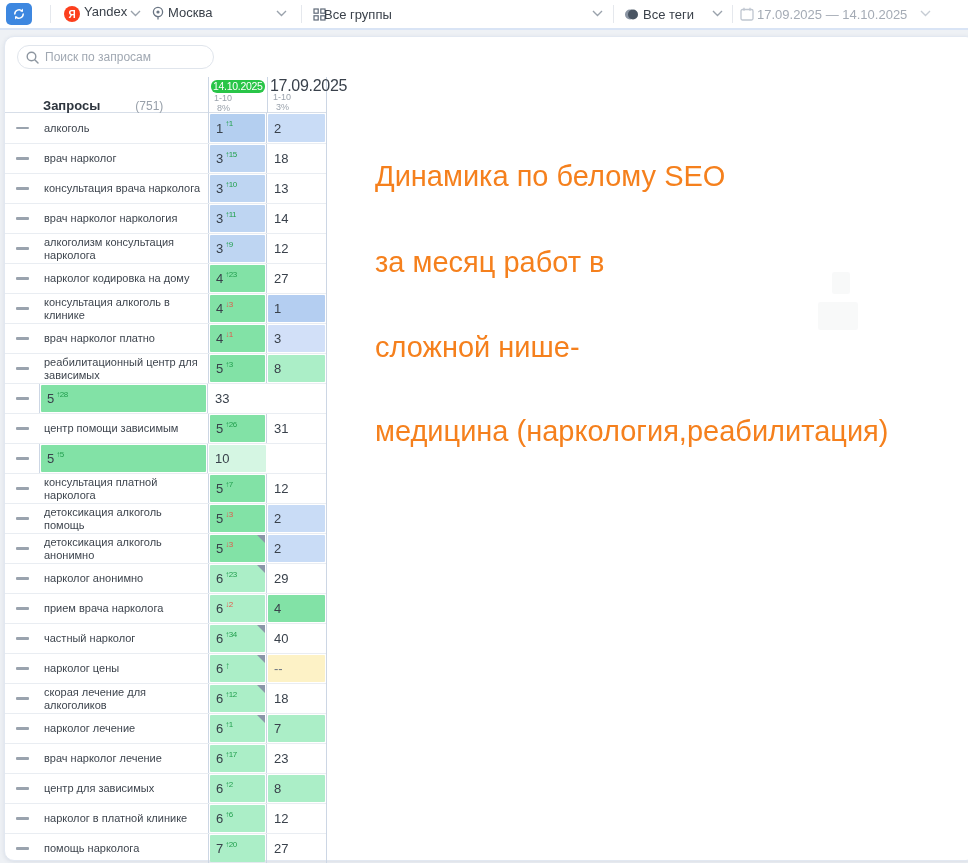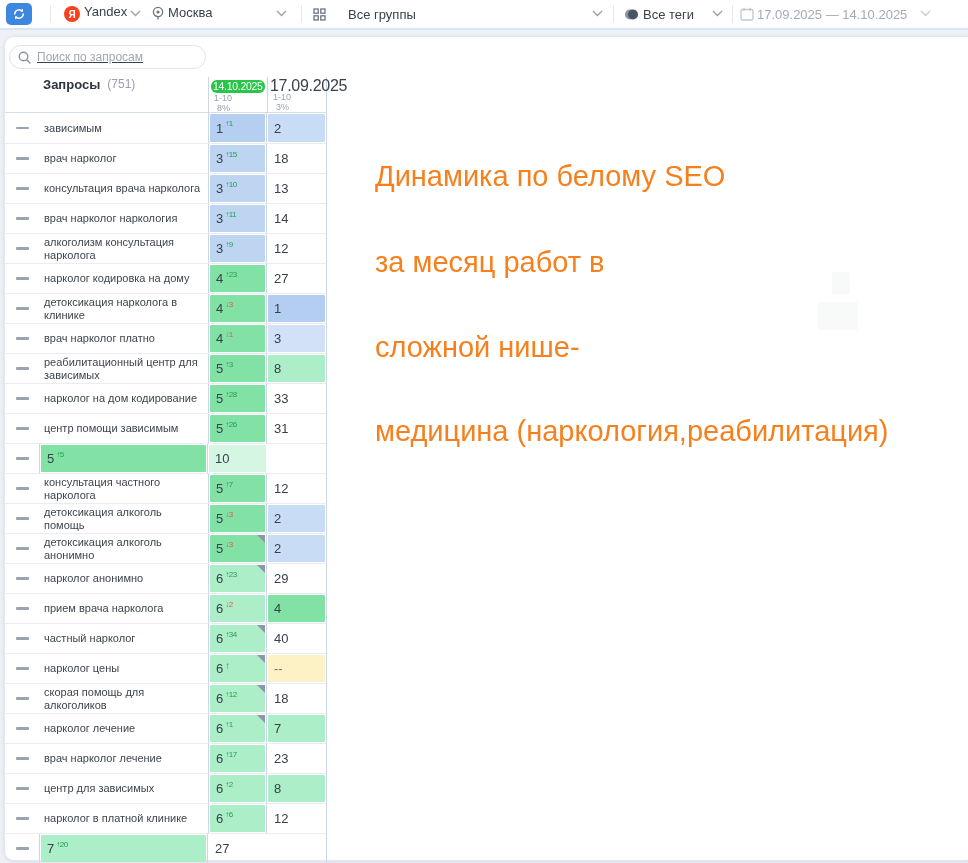--- a/index.html
+++ b/index.html
@@ -14,27 +14,27 @@
   .topbar { position:absolute; top:0; left:0; right:0; height:28px; background:#fff; z-index:5; }
   .progress-strip { position:absolute; top:28px; left:0; right:0; height:2px; background:#d9e4f5; z-index:5; }
   .tb-item { position:absolute; font-size:13px; color:#3a414a; white-space:nowrap; }
   .tb-divider { position:absolute; top:5px; width:1px; height:18px; background:#e5e8ed; }
   .refresh-btn { position:absolute; left:6px; top:3px; width:26px; height:22px; background:#3d87e0; border-radius:5px; display:flex; align-items:center; justify-content:center; cursor:pointer; border:none; }
   .ylogo { position:absolute; left:64px; top:6px; width:16px; height:16px; border-radius:50%; background:#fc3f1d; color:#fff; font-size:10px; font-weight:bold; display:flex; align-items:center; justify-content:center; }
   .chev { position:absolute; top:10px; }
   .muted { color:#a4abb5; }
   
   .card { position:absolute; top:36px; left:4px; right:-8px; height:825px; background:#fff; border:1px solid #e2e8f1; border-radius:10px; box-shadow:0 1px 4px rgba(40,60,100,.10); }
-  .searchbox { position:absolute; left:4px; top:8px; width:197px; height:24px; border:1px solid #e0e5ec; border-radius:13px; background:#fff; display:flex; align-items:center; padding:0 8px;text-decoration:underline; }
+  .searchbox { position:absolute; left:12px; top:8px; width:197px; height:24px; border:1px solid #e0e5ec; border-radius:13px; background:#fff; display:flex; align-items:center; padding:0 8px; }
   .searchbox input { border:none; outline:none; width:100%; font-size:12px; color:#3a414a; margin-left:6px; font-family:"Liberation Sans", sans-serif; }
   .searchbox input::placeholder { color:#a0a8b2; }
   
   .qtable { position:absolute; left:0; top:40px; width:322px; border-right:1px solid #ccd6e4; }
   .thead { display:grid; grid-template-columns:34px 169px 59px 59px; height:36px; border-bottom:1px solid #d7deе8; border-bottom:1px solid #d7dee8; }
-  .th-queries { display:flex; align-items:flex-start; padding-left:4px; }
+  .th-queries { display:flex; align-items:flex-end; padding-left:4px;gap:28px; }
   .th-queries .ttl { font-size:13px; font-weight:bold; color:#2e353e; }
   .th-queries .cnt { font-size:12px; color:#98a0aa; margin-left:7px; }
   .th-date { border-left:1px solid #ccd6e4; padding:2px 1px 0 2px; line-height:11px; }
   .datebadge { display:inline-block; background:#29c548; color:#fff; font-size:10.5px; letter-spacing:-0.3px; padding:1px 2px; border-radius:6px; }
   .dateplain { display:inline-block; color:#39414b; font-size:16px; letter-spacing:-0.3px; padding:1px 0; }
   .th-sub { font-size:9px; color:#9aa2ac; padding-left:3px; line-height:10px; }
   .trow { display:grid; grid-template-columns:34px 169px 59px 59px; height:30px; border-top:1px solid #e9edf2; }
   .trow:first-child { border-top:none; }
   .chandle { display:flex; align-items:center; justify-content:center; cursor:pointer; }
   .dash { width:13px; height:2.5px; background:#9aa3ae; border-radius:1px; }
@@ -97,21 +97,21 @@
   <div class="tb-divider" style="left:301px"></div>
 
   <span style="position:absolute; left:313px; top:8px">
     <svg width="13" height="13" viewBox="0 0 13 13">
       <rect x="1" y="1" width="4.2" height="4.2" fill="none" stroke="#5f6a78" stroke-width="1.2"></rect>
       <rect x="7.8" y="1" width="4.2" height="4.2" fill="none" stroke="#5f6a78" stroke-width="1.2"></rect>
       <rect x="1" y="7.8" width="4.2" height="4.2" fill="none" stroke="#5f6a78" stroke-width="1.2"></rect>
       <rect x="7.8" y="7.8" width="4.2" height="4.2" fill="none" stroke="#5f6a78" stroke-width="1.2"></rect>
     </svg>
   </span>
-  <span class="tb-item" style="left:348px; top:7px">Все группы</span>
+  <span class="tb-item" style="left:324px; top:7px">Все группы</span>
   <span class="chev" style="position:absolute; left:592px;">
     <svg width="11" height="7" viewBox="0 0 11 7">
         <polyline points="1,1 5.5,5.5 10,1" fill="none" stroke="#9aa2ac" stroke-width="1.4"></polyline>
       </svg>
   </span>
   <div class="tb-divider" style="left:613px"></div>
 
   <span style="position:absolute; left:624px; top:8px">
     <svg width="15" height="13" viewBox="0 0 15 13">
       <circle cx="6" cy="6.5" r="5" fill="#8b95a3"></circle>
@@ -169,21 +169,21 @@
         <span class="dateplain">17.09.2025</span>
         <div class="th-sub">1-10</div>
         <div class="th-sub" style="padding-left:6px">3%</div>
       </div>
     </div>
     <div>
         <div class="trow">
           <div class="cell chandle">
             <span class="dash"></span>
           </div>
-          <div class="cell cquery">зависимым</div>
+          <div class="cell cquery">алкоголь</div>
           <div class="cell cpos">
             <div class="posbox" style="background: rgb(180, 207, 240);">
               <span class="num">1</span>
               <span class="chg up">↑1</span>
             </div>
           </div>
           <div class="cell cprev">
             <div class="prevbox" style="background: rgb(201, 220, 246);">
               <span class="num">2</span>
             </div>
@@ -271,21 +271,21 @@
           <div class="cell cprev">
             <div class="prevbox">
               <span class="num">27</span>
             </div>
           </div>
         </div>
         <div class="trow">
           <div class="cell chandle">
             <span class="dash"></span>
           </div>
-          <div class="cell cquery">детоксикация нарколога в клинике</div>
+          <div class="cell cquery">консультация алкоголь в клинике</div>
           <div class="cell cpos">
             <div class="posbox" style="background: rgb(130, 226, 166);">
               <span class="num">4</span>
               <span class="chg down">↓3</span>
             </div>
           </div>
           <div class="cell cprev">
             <div class="prevbox" style="background: rgb(180, 206, 241);">
               <span class="num">1</span>
             </div>
@@ -322,21 +322,20 @@
           <div class="cell cprev">
             <div class="prevbox" style="background: rgb(171, 238, 199);">
               <span class="num">8</span>
             </div>
           </div>
         </div>
         <div class="trow">
           <div class="cell chandle">
             <span class="dash"></span>
           </div>
-          <div class="cell cquery">нарколог на дом кодирование</div>
           <div class="cell cpos">
             <div class="posbox" style="background: rgb(130, 226, 166);">
               <span class="num">5</span>
               <span class="chg up">↑28</span>
             </div>
           </div>
           <div class="cell cprev">
             <div class="prevbox">
               <span class="num">33</span>
             </div>
@@ -372,21 +371,21 @@
           <div class="cell cprev">
             <div class="prevbox" style="background: rgb(213, 246, 227);">
               <span class="num">10</span>
             </div>
           </div>
         </div>
         <div class="trow">
           <div class="cell chandle">
             <span class="dash"></span>
           </div>
-          <div class="cell cquery">консультация частного нарколога</div>
+          <div class="cell cquery">консультация платной нарколога</div>
           <div class="cell cpos">
             <div class="posbox" style="background: rgb(130, 226, 166);">
               <span class="num">5</span>
               <span class="chg up">↑7</span>
             </div>
           </div>
           <div class="cell cprev">
             <div class="prevbox">
               <span class="num">12</span>
             </div>
@@ -495,21 +494,21 @@
           <div class="cell cprev">
             <div class="prevbox" style="background: rgb(253, 242, 198);">
               <span class="num" style="color: rgb(107, 116, 128);">--</span>
             </div>
           </div>
         </div>
         <div class="trow">
           <div class="cell chandle">
             <span class="dash"></span>
           </div>
-          <div class="cell cquery">скорая помощь для алкоголиков</div>
+          <div class="cell cquery">скорая лечение для алкоголиков</div>
           <div class="cell cpos">
             <div class="posbox" style="background: rgb(171, 238, 199);">
               <span class="num">6</span>
               <span class="chg up">↑12</span>
               <span class="note"></span>
             </div>
           </div>
           <div class="cell cprev">
             <div class="prevbox">
               <span class="num">18</span>
@@ -582,20 +581,21 @@
           <div class="cell cprev">
             <div class="prevbox">
               <span class="num">12</span>
             </div>
           </div>
         </div>
         <div class="trow">
           <div class="cell chandle">
             <span class="dash"></span>
           </div>
+          <div class="cell cquery">помощь нарколога</div>
           <div class="cell cpos">
             <div class="posbox" style="background: rgb(171, 238, 199);">
               <span class="num">7</span>
               <span class="chg up">↑20</span>
             </div>
           </div>
           <div class="cell cprev">
             <div class="prevbox">
               <span class="num">27</span>
             </div>

